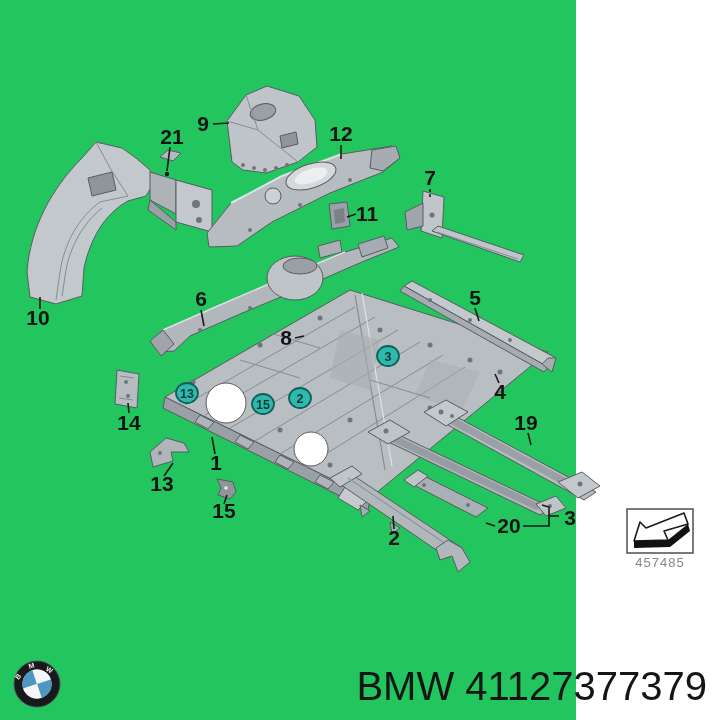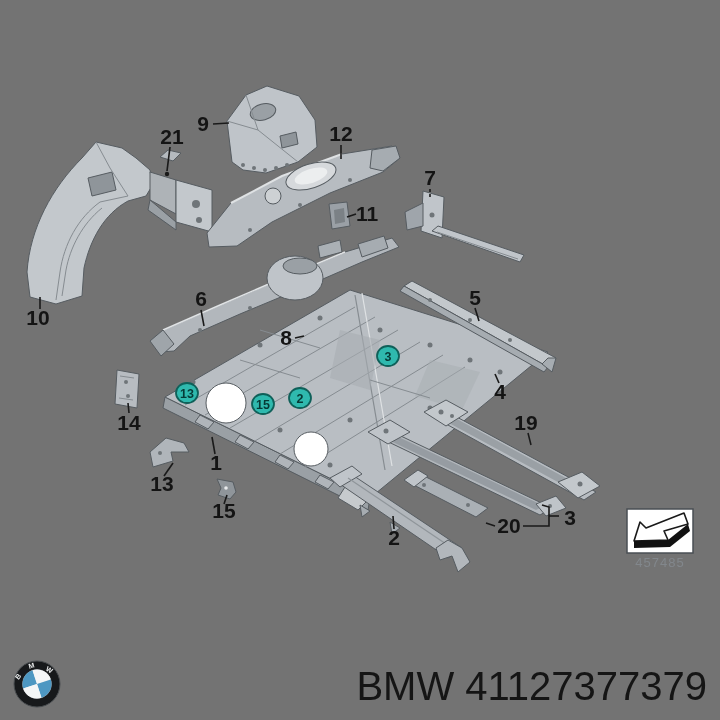--- a/index.html
+++ b/index.html
@@ -1,17 +1,17 @@
 <!DOCTYPE html>
 <html><head>
 <meta charset="utf-8">
 <style>
   html,body{margin:0;padding:0;background:#fff;width:720px;height:720px;overflow:hidden;
     font-family:"Liberation Sans",sans-serif;}
-  .page{position:relative;width:720px;height:720px;background:#737373;}
+  .page{position:relative;width:576px;height:720px;background:#22c55e;}
   svg{display:block;}
   .lbl{font-family:"Liberation Sans",sans-serif;font-weight:bold;font-size:21px;fill:#141414;}
   .mtxt{font-family:"Liberation Sans",sans-serif;font-weight:bold;font-size:12.5px;fill:#063a36;}
   .thumbcode{font-family:"Liberation Sans",sans-serif;font-size:13px;fill:#82878c;letter-spacing:1px;}
   .parttext{font-family:"Liberation Sans",sans-serif;font-size:40px;fill:#151515;}
   .logoletter{font-family:"Liberation Sans",sans-serif;font-weight:bold;font-size:7px;fill:#e8eaeb;}
   .ln{stroke:#1a1a1a;stroke-width:1.6;fill:none;}
   .part{stroke:#565c61;stroke-width:1;}
   .detail{stroke:#868c91;stroke-width:1;fill:none;}
   .hole{fill:#6f7579;stroke:none;}

